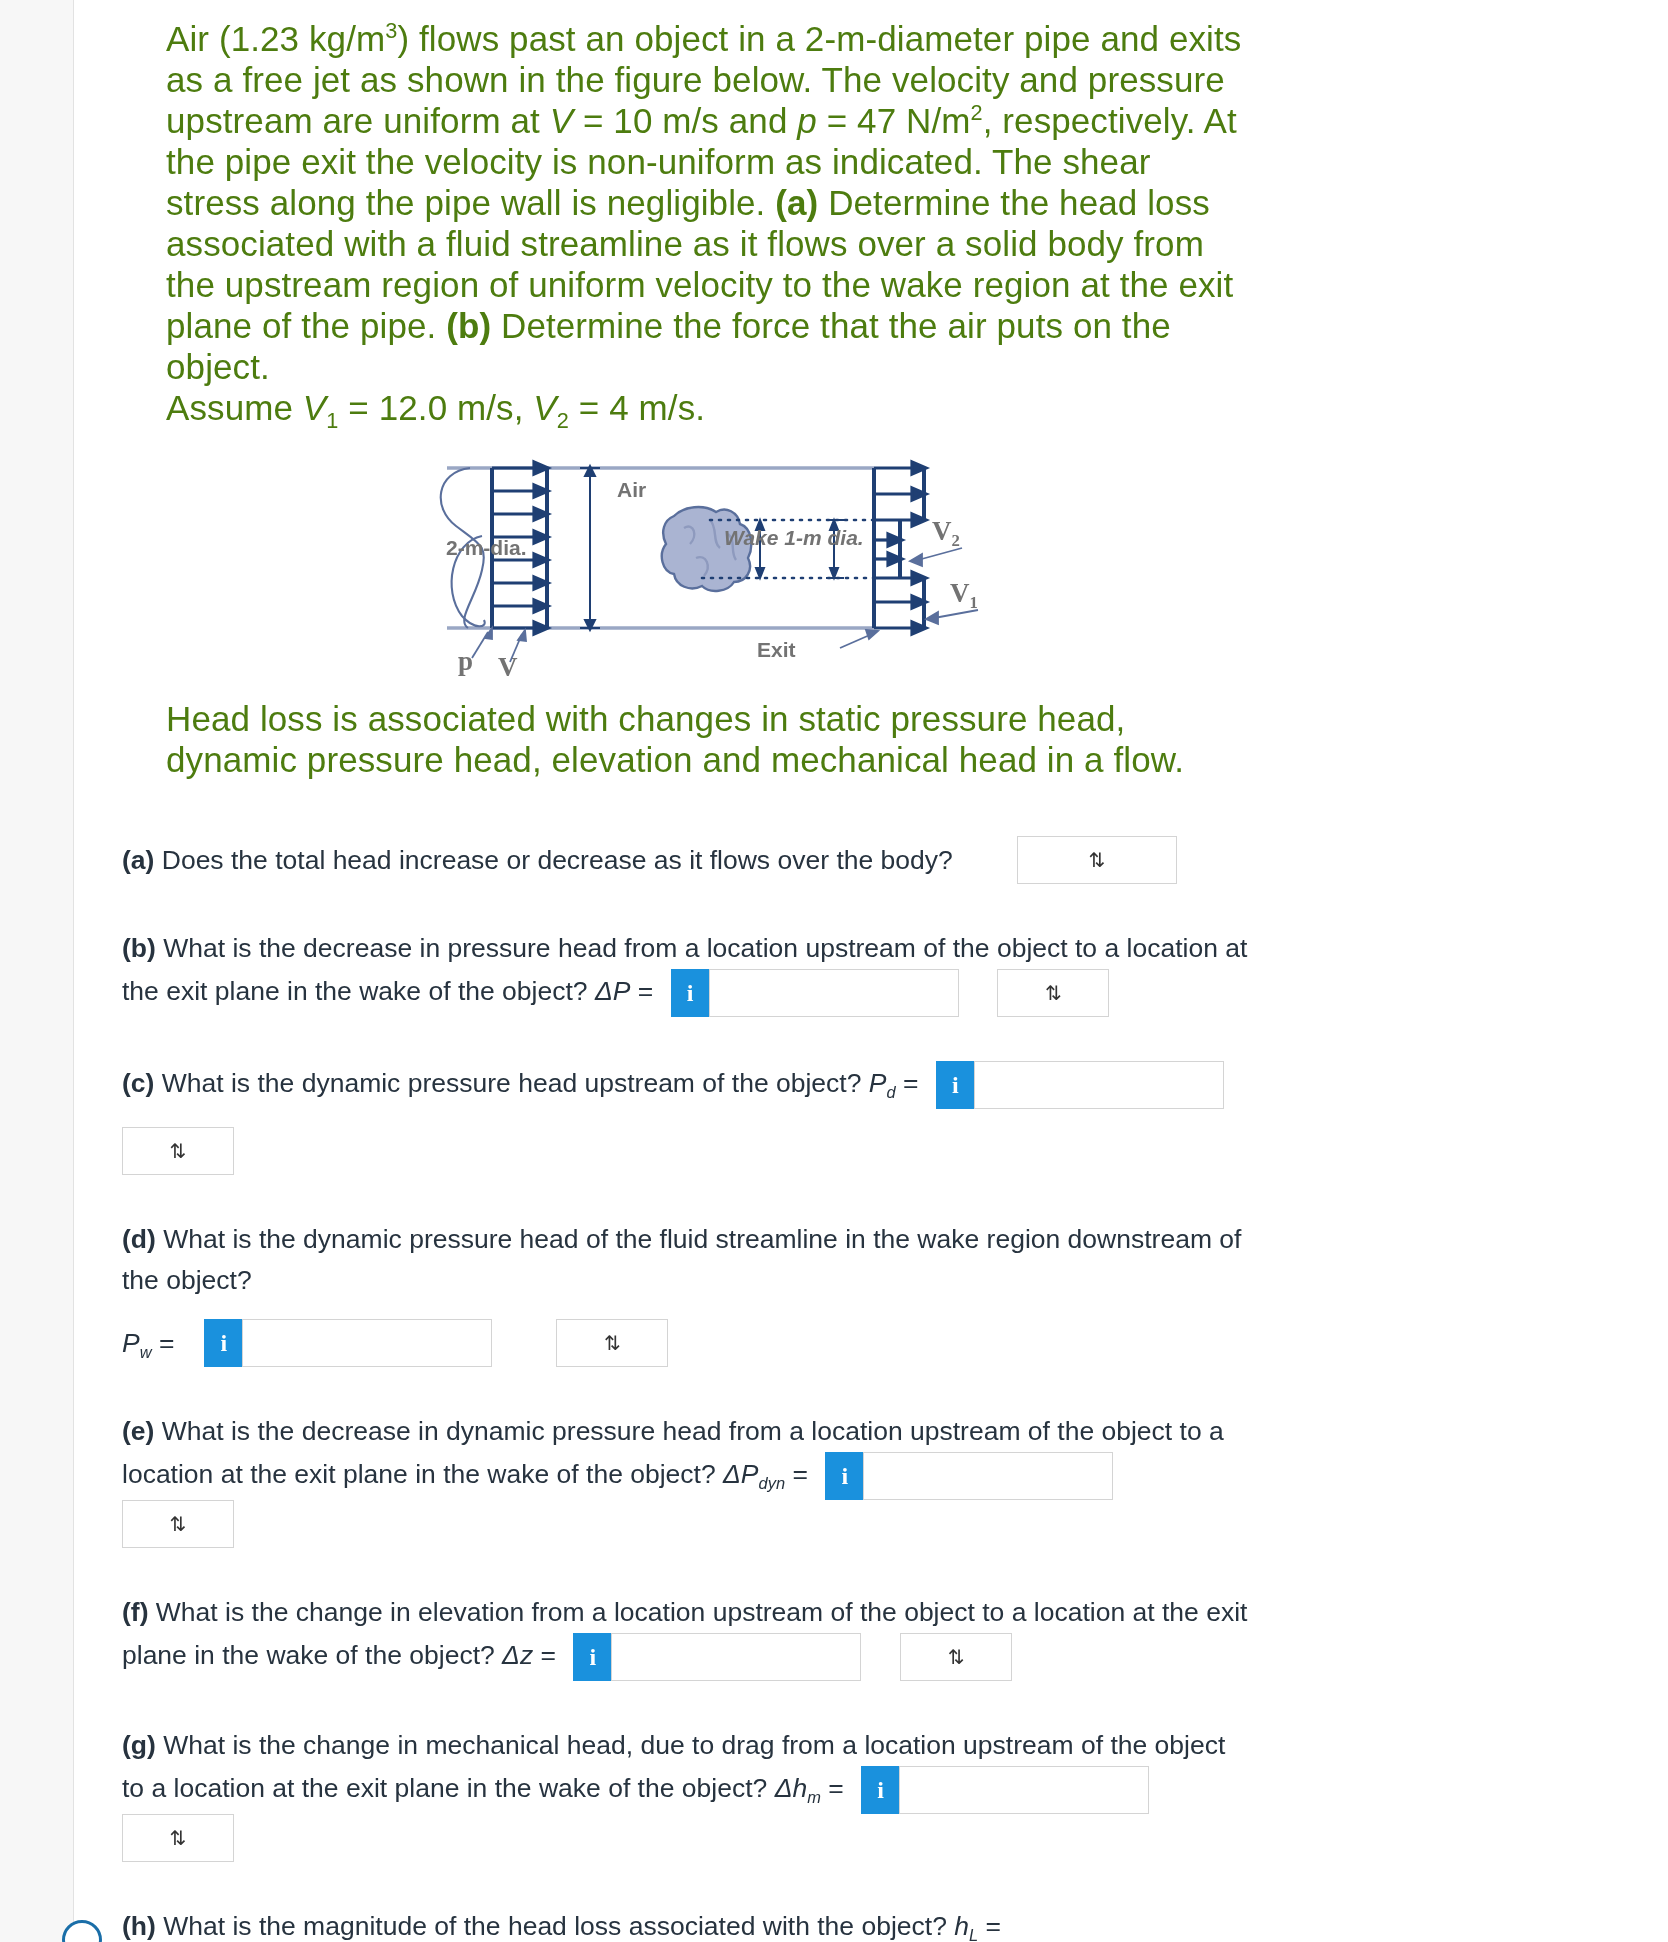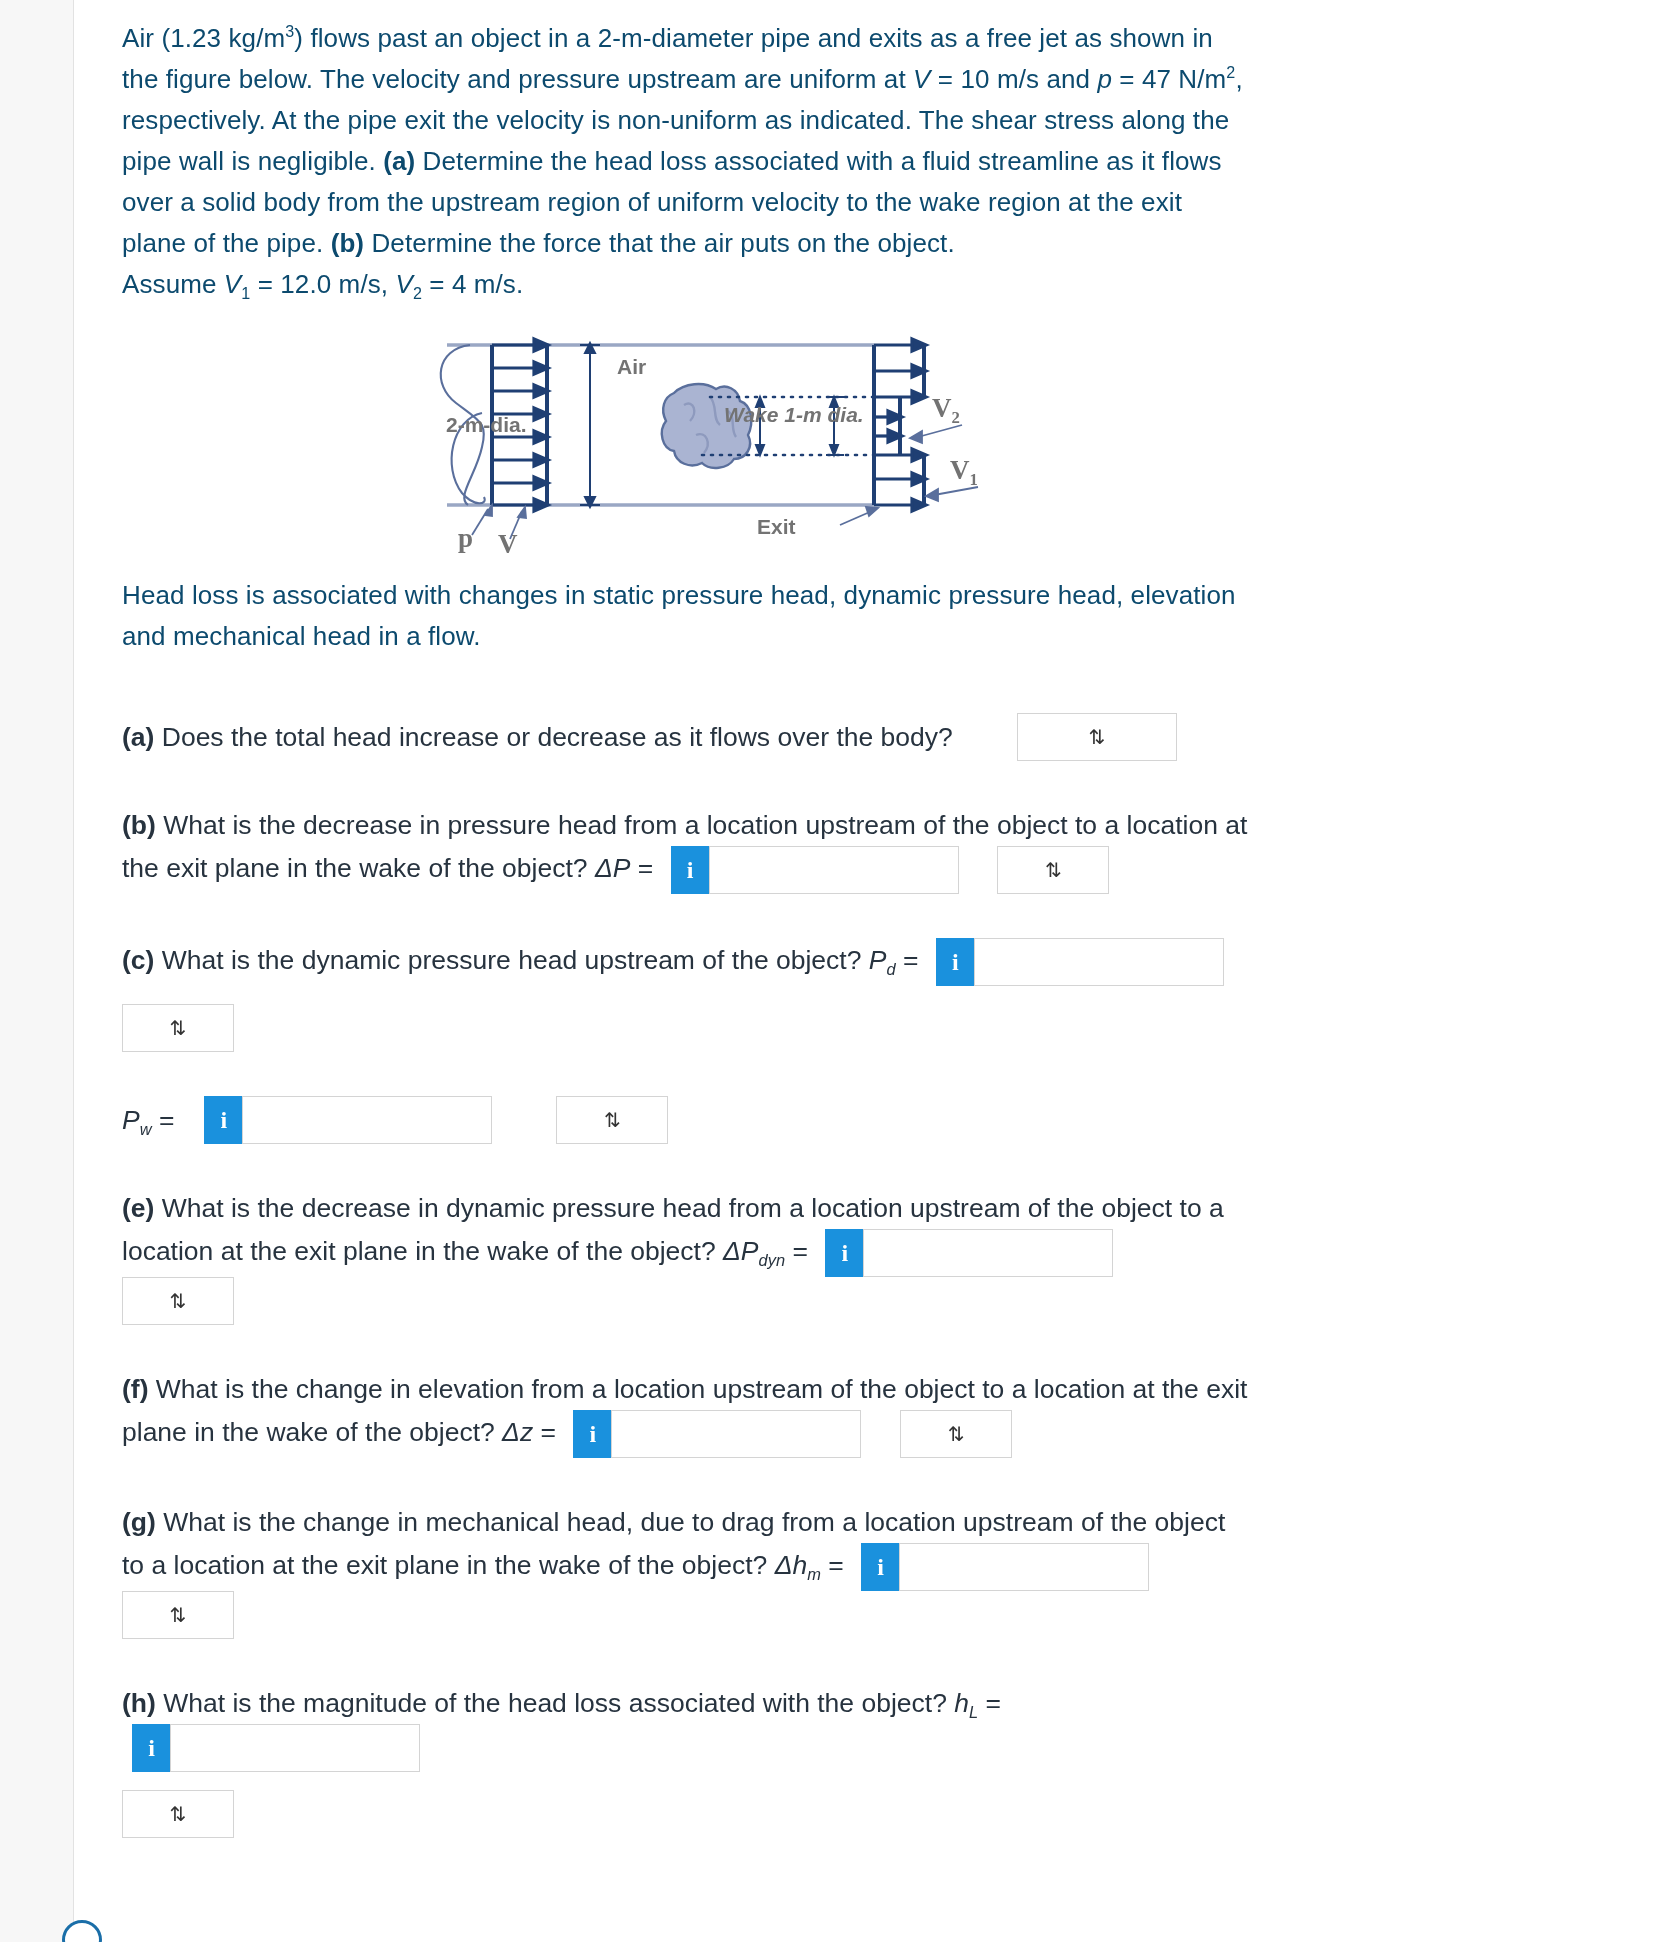--- a/index.html
+++ b/index.html
@@ -26,24 +26,25 @@
     background: #f7f7f7;
     border-right: 1px solid #e2e2e2;
   }
   .content {
     position: absolute;
     left: 122px;
     top: 18px;
     width: 1130px;
   }
   .prose {
-    font-size: 26px;
+    font-size: 35px;
     line-height: 41px;
-    color: #0c4a6e;
+    color: #4d7c0f;
     letter-spacing: 0.1px;
+    margin-left: 44px;
   }
   .prose b { font-weight: 700; }
   .prose i, .it { font-style: italic; }
   sup { font-size: 0.62em; vertical-align: super; line-height: 0; }
   sub { font-size: 0.62em; vertical-align: sub; line-height: 0; }
 
   
   .figure-wrap {
     position: relative;
     width: 1130px;
@@ -305,20 +306,23 @@
           <span class="info-btn">i</span>
           <input class="text-input" style="width: 250px;" value="">
         </span>
       </div>
       <div class="below-row">
         <span class="select-box" style="width:112px;"><span class="chev">⇅</span></span>
       </div>
     </div>
 
     <div class="qblock">
+      <div class="qtext">
+        <b>(d)</b><span> What is the dynamic pressure head of the fluid streamline in the wake region downstream of the object?</span>
+      </div>
       <div class="qline below-row">
         <span class="qtext"><i class="it">P<sub>w</sub></i><span> = </span></span>
         <span class="ans-group">
           <span class="info-btn">i</span>
           <input class="text-input" style="width: 250px;" value="">
         </span>
         <span class="spacer-inline"></span>
         <span class="select-box" style="width:112px;">
             <span class="chev">⇅</span>
           </span>

